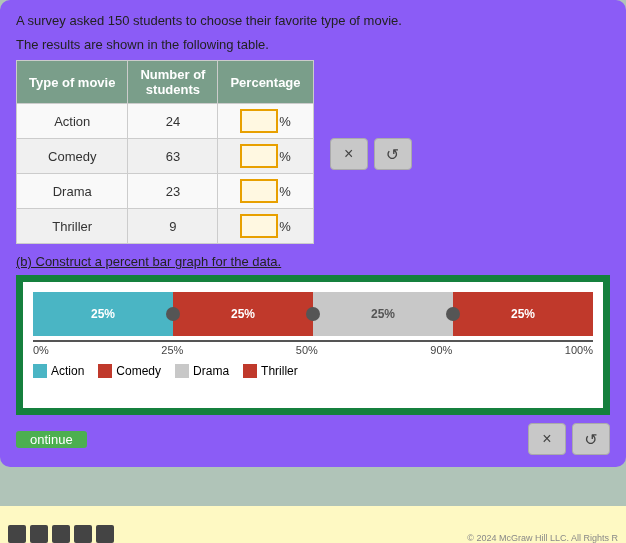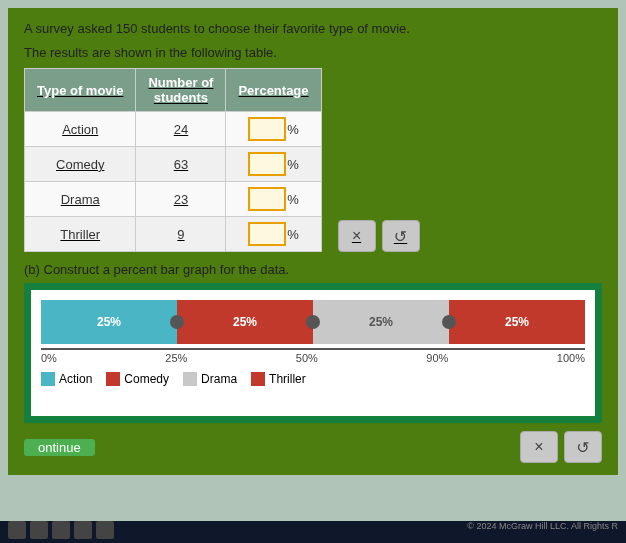--- a/index.html
+++ b/index.html
@@ -5,42 +5,40 @@
     * { box-sizing: border-box; margin: 0; padding: 0; }
     body {
       font-family: Arial, sans-serif;
       background: #b0c4b8;
       width: 626px;
       height: 543px;
       overflow: hidden;
       position: relative;
     }
     .main-content {
-      background: #4d7c0f;
-      margin: 8px;
+      background: #8b5cf6;
       padding: 12px 16px;
-      border-radius: 0;
+      border-radius: 10px;
       position: relative;
     }
     .description {
       font-size: 13px;
       color: #222;
       margin-bottom: 6px;
       line-height: 1.4;
     }
     .question {
       font-size: 13px;
       color: #222;
       margin-bottom: 8px;
     }
     .table-wrapper {
       display: flex;
-      align-items: flex-end;
+      align-items: center;
       gap: 16px;
-      text-decoration: underline;
     }
     table {
       border-collapse: collapse;
       background: white;
       font-size: 13px;
     }
     table th {
       background: #7a9e8a;
       color: white;
       padding: 6px 12px;
@@ -98,20 +96,21 @@
       display: flex;
       gap: 6px;
     }
     .part-b {
       margin-top: 10px;
     }
     .part-b-label {
       font-size: 13px;
       color: #222;
       margin-bottom: 6px;
+      text-decoration: underline;
     }
     .bar-chart-area {
       background: white;
       border: 7px solid #15803d;
       padding: 10px 10px 30px 10px;
       position: relative;
     }
     .stacked-bar {
       display: flex;
       height: 44px;
@@ -189,24 +188,24 @@
     }
     .bottom-action-btns {
       display: flex;
       gap: 6px;
     }
     .footer-bar {
       position: absolute;
       bottom: 0;
       left: 0;
       right: 0;
-      height: 22px;
-      background: #0f172a;
-      display: flex;
-      align-items: flex-start;
+      height: 37px;
+      background: #fef9c3;
+      display: flex;
+      align-items: flex-end;
       justify-content: space-between;
       padding: 0 8px;
       font-size: 10px;
       color: #aaa;
     }
     .taskbar-icons {
       display: flex;
       gap: 4px;
       align-items: center;
     }

